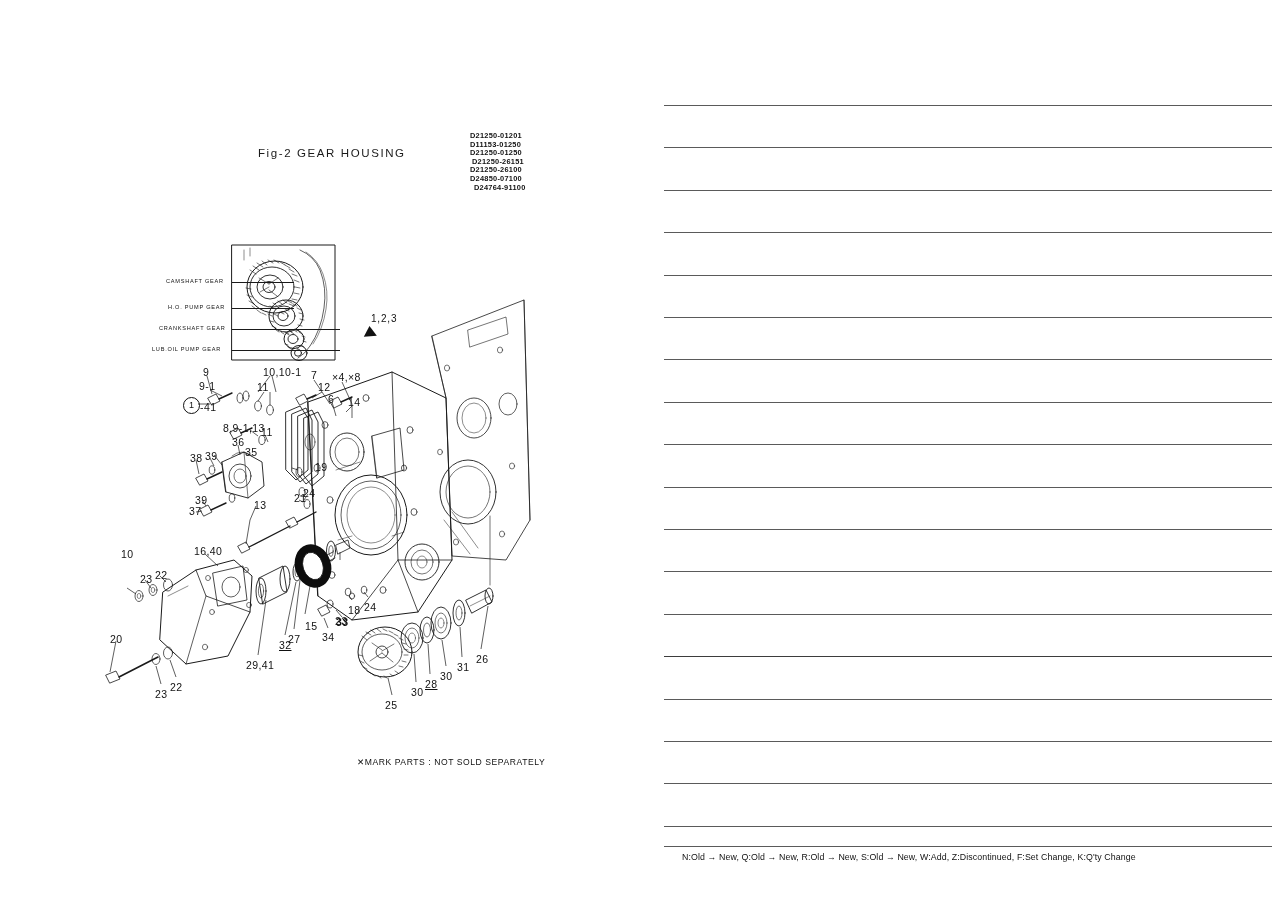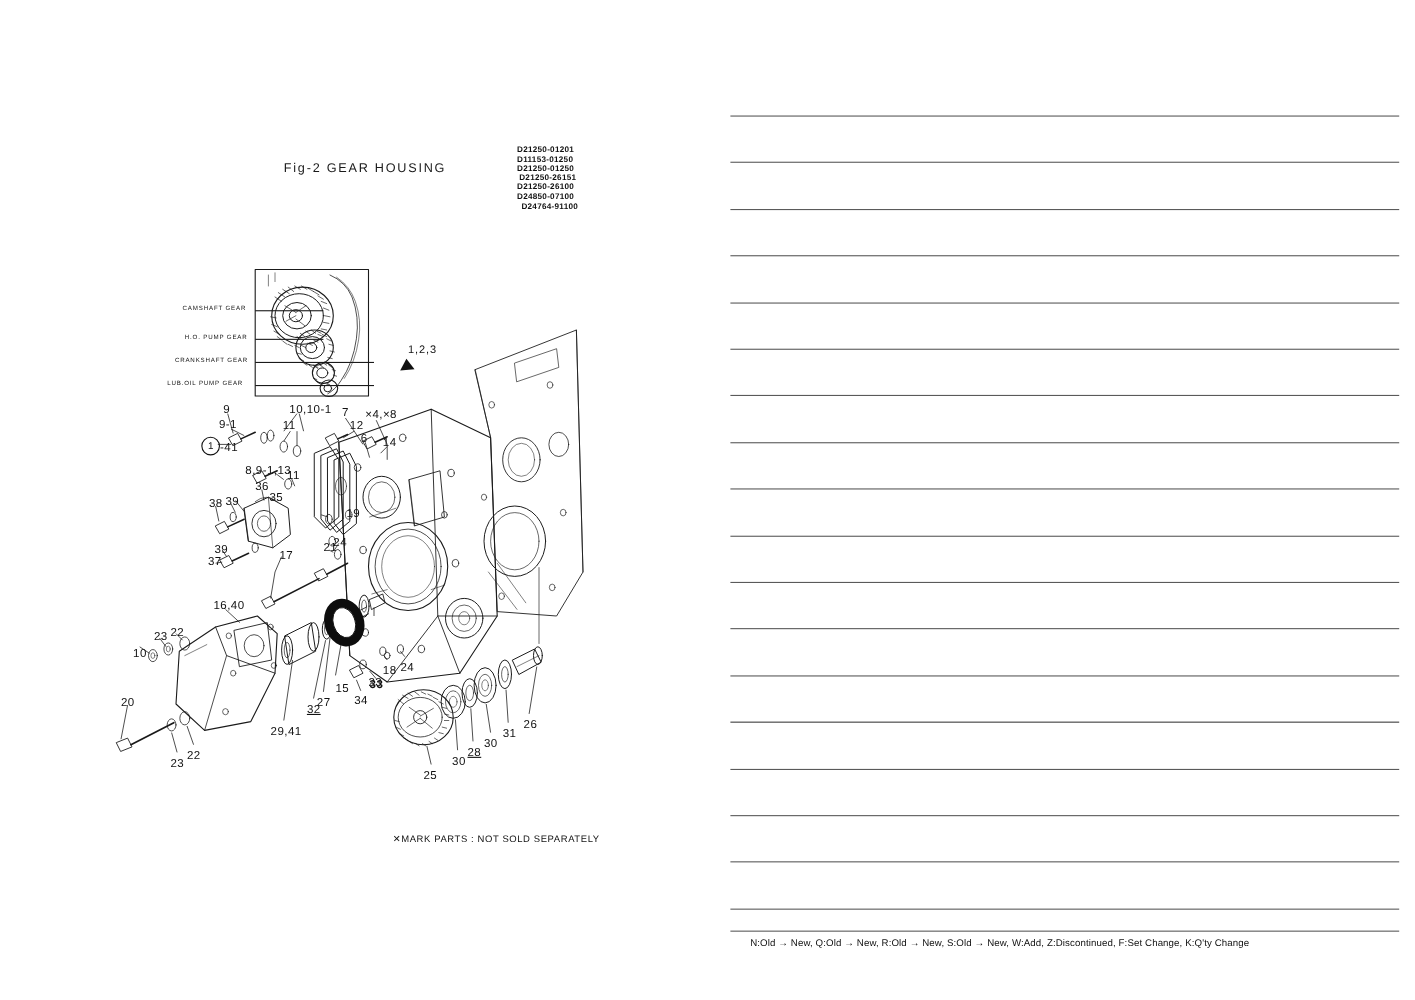--- a/index.html
+++ b/index.html
@@ -201,32 +201,32 @@
         <div class="callout" style="left: 348px; top: 396px;">14</div>
         <div class="callout" style="left: 200px; top: 401px;">-41</div>
         <div class="callout" style="left: 223px; top: 422px;">8,9-1,13</div>
         <div class="callout" style="left: 261px; top: 426px;">11</div>
         <div class="callout" style="left: 232px; top: 436px;">36</div>
         <div class="callout" style="left: 207px; top: 446px; margin-left: 38px;">35</div>
         <div class="callout" style="left: 190px; top: 452px;">38</div>
         <div class="callout" style="left: 205px; top: 450px;">39</div>
         <div class="callout" style="left: 195px; top: 494px;">39</div>
         <div class="callout" style="left: 189px; top: 505px;">37</div>
-        <div class="callout" style="left: 254px; top: 499px;">17</div>
+        <div class="callout" style="left: 254px; top: 499px;">13</div>
         <div class="callout" style="left: 288px; top: 461px; padding-left: 27px;">19</div>
         <div class="callout" style="left: 294px; top: 492px;">21</div>
         <div class="callout" style="left: 303px; top: 487px;">24</div>
         <div class="callout" style="left: 364px; top: 601px;">24</div>
         <div class="callout" style="left: 348px; top: 604px;">18</div>
         <div class="callout" style="left: 335px; top: 615px;">23</div>
         <div class="callout" style="left: 305px; top: 620px;">15</div>
         <div class="callout" style="left: 336px; top: 616px; font-weight: bold;">33</div>
         <div class="callout" style="left: 322px; top: 631px;">34</div>
         <div class="callout" style="left: 194px; top: 545px; text-align: right;">16,40</div>
-        <div class="callout" style="left: 121px; top: 588px;">10</div>
+        <div class="callout" style="left: 121px; top: 548px;">10</div>
         <div class="callout" style="left: 140px; top: 573px;">23</div>
         <div class="callout" style="left: 155px; top: 569px;">22</div>
         <div class="callout" style="left: 110px; top: 633px;">20</div>
         <div class="callout" style="left: 155px; top: 688px;">23</div>
         <div class="callout" style="left: 170px; top: 681px;">22</div>
         <div class="callout" style="left: 246px; top: 659px;">29,41</div>
         <div class="callout" style="left: 279px; top: 639px; text-decoration: underline;">32</div>
         <div class="callout" style="left: 288px; top: 633px;">27</div>
         <div class="callout" style="left: 385px; top: 699px;">25</div>
         <div class="callout" style="left: 411px; top: 686px;">30</div>

